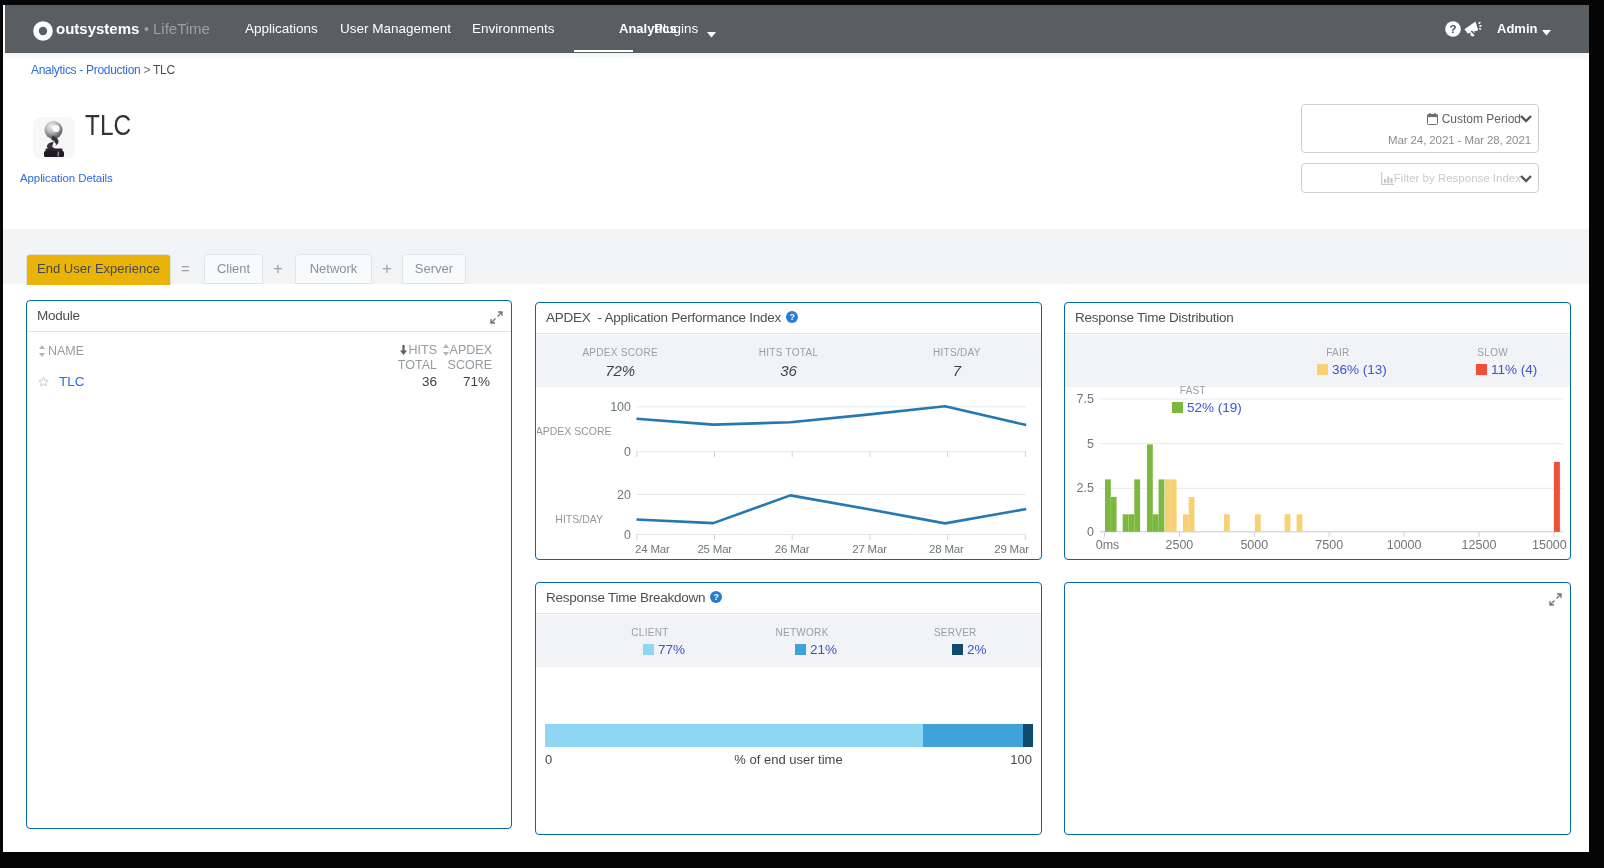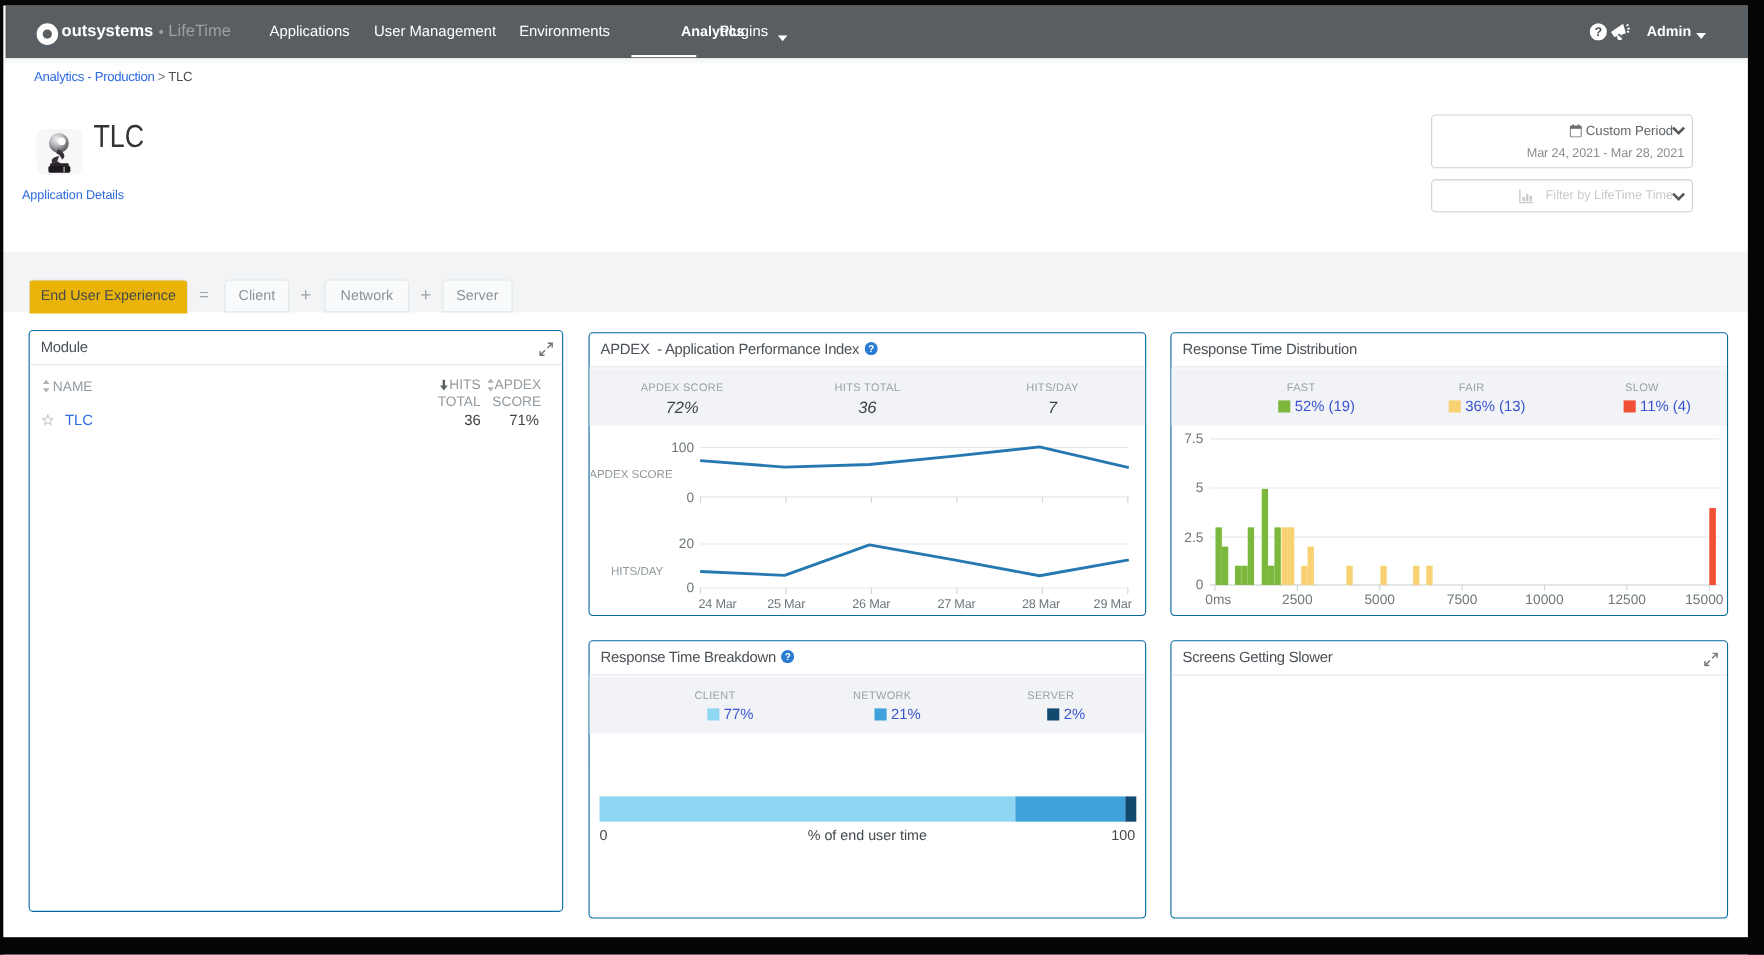--- a/index.html
+++ b/index.html
@@ -111,21 +111,21 @@
     </svg>
   <div class="p" style="right:7px;top:29px;font-size:11.5px;letter-spacing:-0.1px;color:#898d90;">Mar 24, 2021 - Mar 28, 2021</div>
 </div>
 <div class="p" style="left:1301px;top:163px;width:238px;height:30px;border:1px solid #cdd0d3;border-radius:4px;background:#fff;">
   <svg class="p" style="right:144px;top:8px" width="13" height="13" viewBox="0 0 13 13">
     <path d="M0.7 0 L0.7 12.3 L13 12.3" stroke="#c7cbce" stroke-width="1.3" fill="none"></path>
     <rect x="3" y="7" width="2.2" height="4" fill="#c7cbce"></rect>
       <rect x="6.2" y="4.5" width="2.2" height="6.5" fill="#c7cbce"></rect>
       <rect x="9.4" y="6" width="2.2" height="5" fill="#c7cbce"></rect>
   </svg>
-  <div class="p" style="right:17px;top:8px;font-size:11.5px;color:#c7cbce;">Filter by LifeTime Time</div>
+  <div class="p" style="right:17px;top:8px;font-size:11.5px;color:#c7cbce;">Filter by Response Index</div>
   <svg class="p" style="right:6px;top:11px" width="12" height="8" viewBox="0 0 12 8">
       <path d="M1 1 L6 6 L11 1" fill="none" stroke="#54585a" stroke-width="2.4"></path>
     </svg>
 </div>
 
 <div class="p" id="band"></div>
 <div class="tab active" style="left:26px;width:145px;">End User Experience</div>
 <div class="tabsep" style="left:181px;">=</div>
 <div class="tab" style="left:204px;width:59px;">Client</div>
 <div class="tabsep" style="left:273px;font-size:17px;">+</div>
@@ -220,21 +220,21 @@
         <text x="332.5" y="166">27 Mar</text>
         <text x="409.3" y="166">28 Mar</text>
         <text x="474.5" y="166">29 Mar</text>
     </g>
   </svg>
 </div>
 
 <div class="panel" style="left:1064px;top:302px;width:507px;height:258px;">
   <div class="phead">Response Time Distribution</div>
   <div class="band3">
-    <div class="litem" style="left:69px;">
+    <div class="litem" style="left:79px;margin-top:38px;">
         <div class="lbl">FAST</div>
         <div class="bval"><span class="sq" style="background:#7cb83e;"></span>52% (19)</div>
       </div>
     <div class="litem" style="left:224px;">
         <div class="lbl">FAIR</div>
         <div class="bval"><span class="sq" style="background:#f8d173;"></span>36% (13)</div>
       </div>
     <div class="litem" style="left:383px;">
         <div class="lbl">SLOW</div>
         <div class="bval"><span class="sq" style="background:#ef5036;"></span>11% (4)</div>
@@ -312,21 +312,20 @@
   </div>
   <div class="p" style="left:9px;top:141px;width:488px;height:23px;font-size:0;">
     <span style="display:inline-block;width:377.5px;height:23px;background:#8fd6f3;"></span><span style="display:inline-block;width:100px;height:23px;background:#3ea2db;"></span><span style="display:inline-block;width:10.5px;height:23px;background:#11496f;"></span>
   </div>
   <div class="p" style="left:9px;top:169px;font-size:13px;color:#43484c;">0</div>
   <div class="p" style="left:0;top:169px;width:100%;text-align:center;font-size:13px;color:#43484c;">% of end user time</div>
   <div class="p" style="right:9px;top:169px;font-size:13px;color:#43484c;">100</div>
 </div>
 
 <div class="panel" style="left:1064px;top:582px;width:507px;height:253px;">
-  <div class="phead">Screens Getting Slower</div>
   <svg class="expand" width="13" height="13" viewBox="0 0 13 13">
     <path d="M7.5 5.5 L12 1 M8 1 L12 1 L12 5 M5.5 7.5 L1 12 M1 8 L1 12 L5 12" fill="none" stroke="#6e757a" stroke-width="1.3"></path>
   </svg>
 </div>
 
 <div class="p fT"></div>
 <div class="p fL"></div>
 <div class="p fR"></div>
 <div class="p fB"></div>
 

